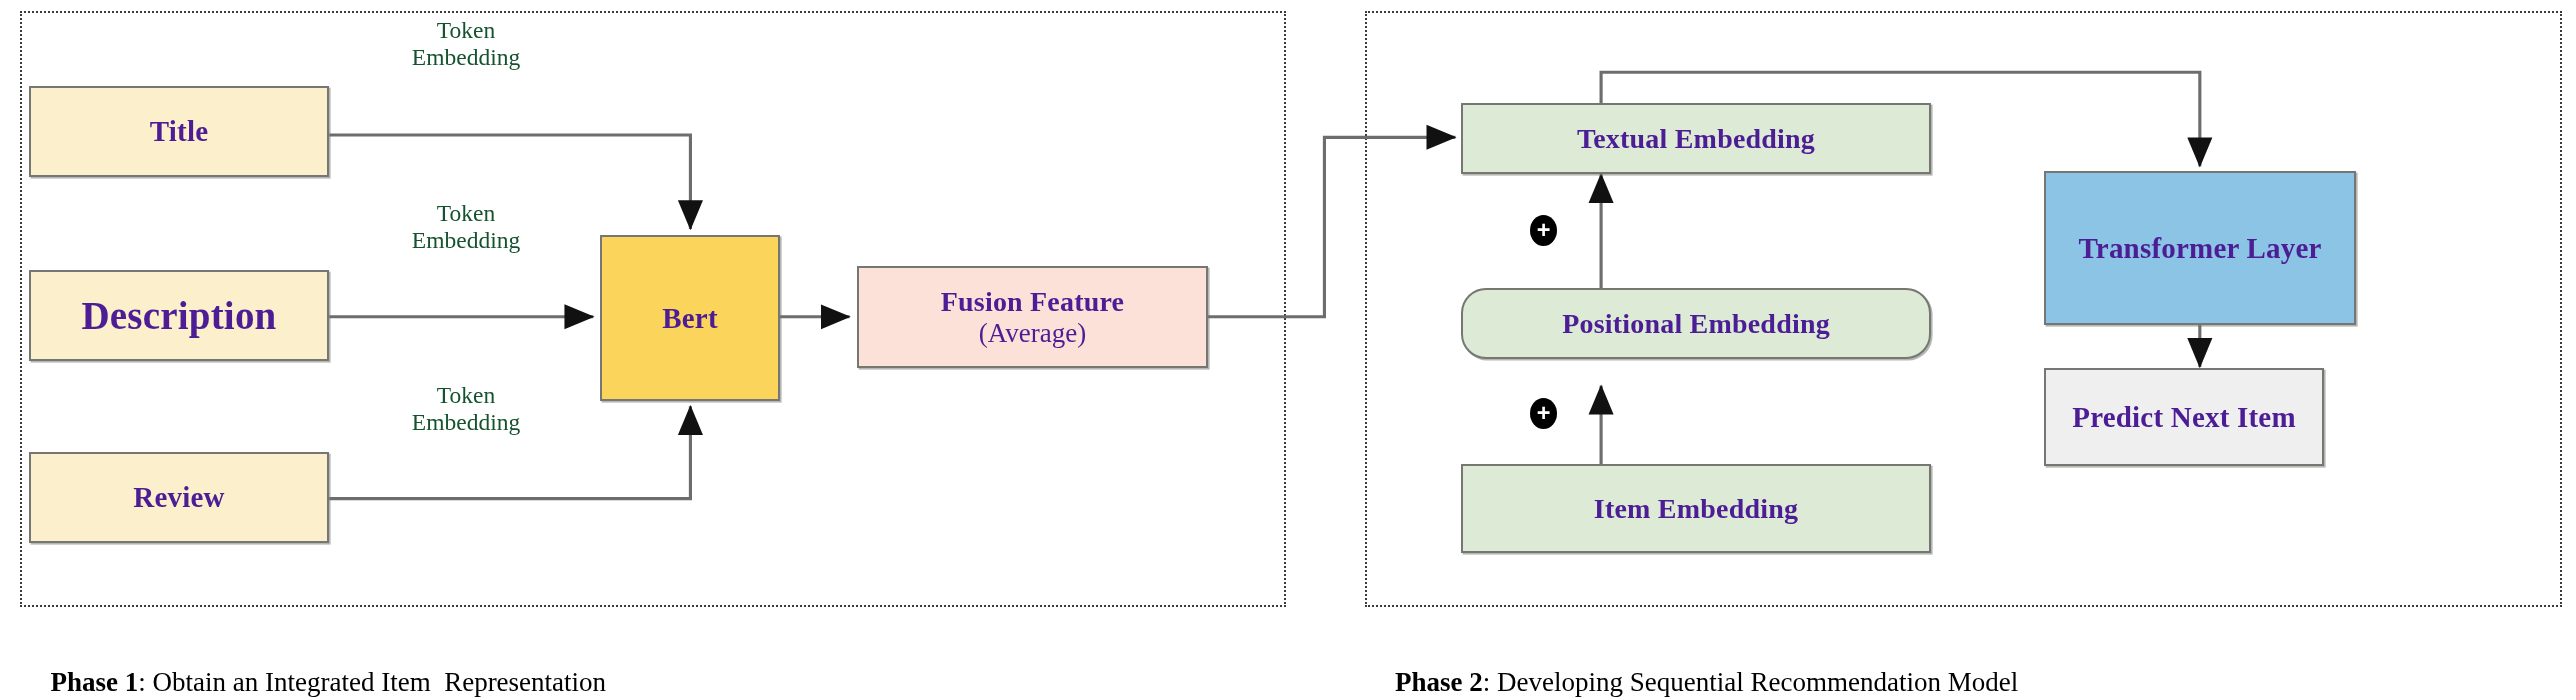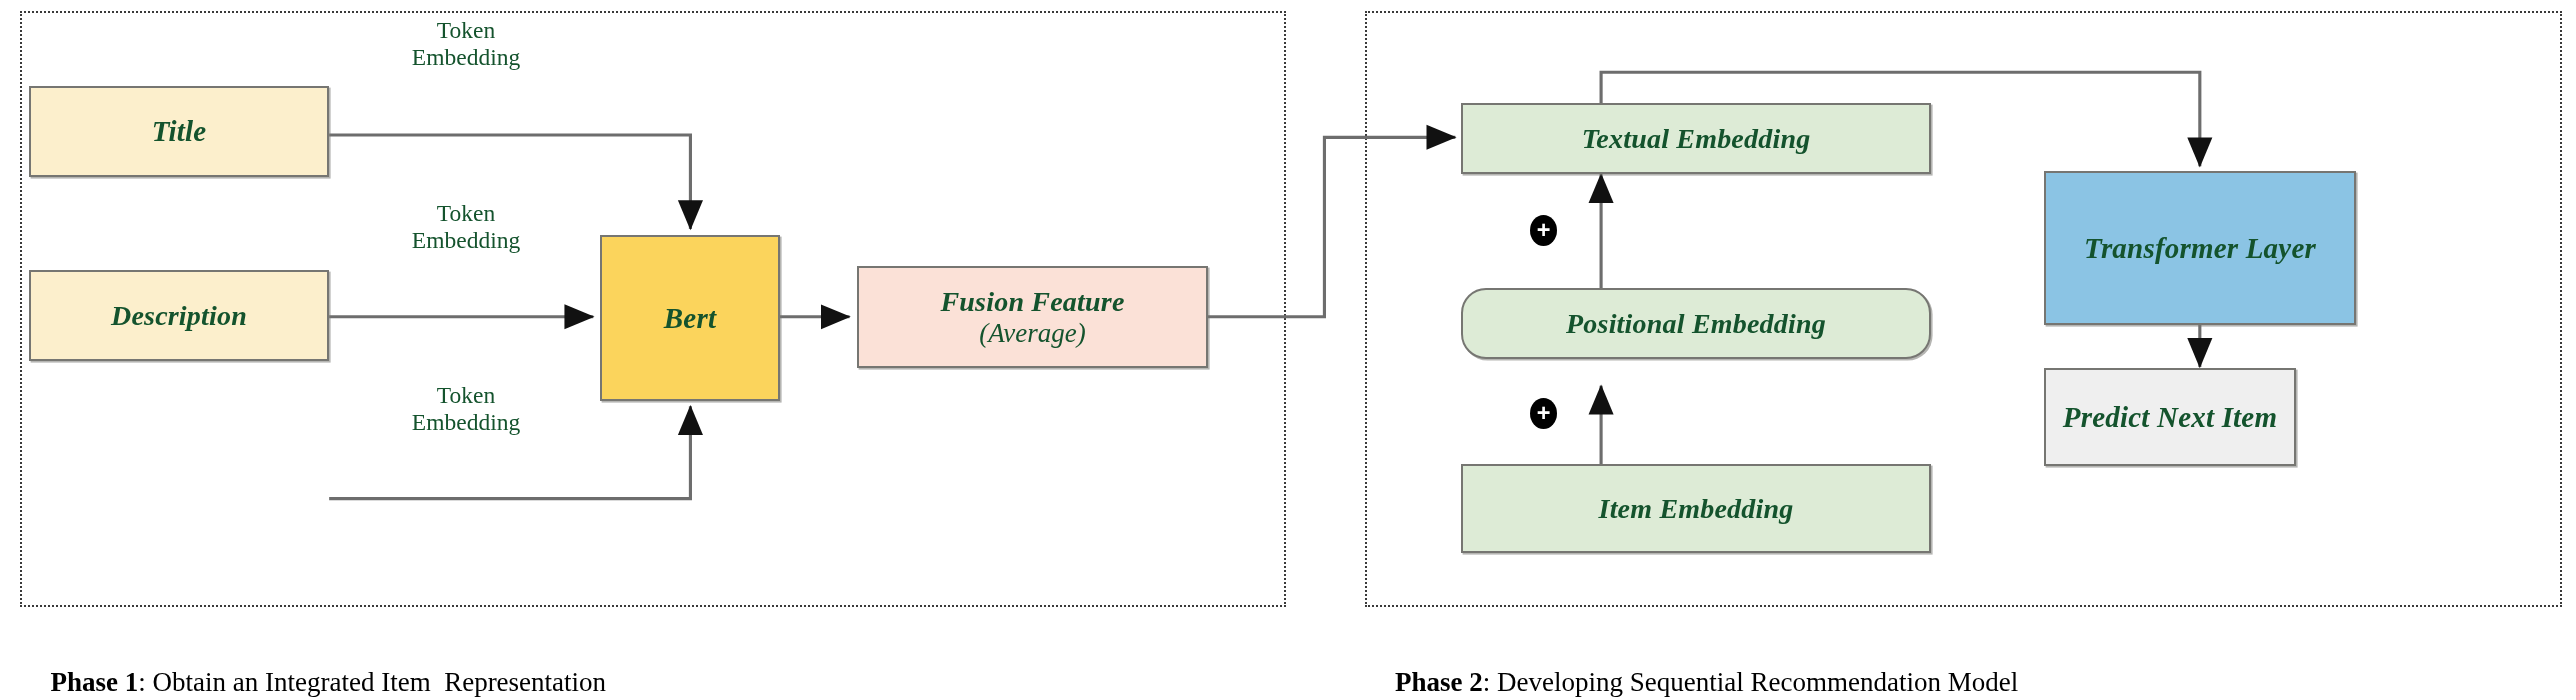--- a/index.html
+++ b/index.html
@@ -26,23 +26,22 @@
   .node {
     position: absolute;
     box-sizing: border-box;
     border: 2.4px solid #767672;
     display: flex;
     flex-direction: column;
     align-items: center;
     justify-content: center;
     text-align: right;
     line-height: 1.12;
-    color: #14532d;
+    color: #4c1d95;
     box-shadow: 1.6px 1.6px 0 rgba(120,120,115,0.55);
-    font-style: italic;
   }
   .node .ttl {
     font-weight: bold;
     letter-spacing: 0.2px;
   }
   .node .sub {
     font-weight: normal;
   }
   .n-cream { background: #FCEFCC; }
   .n-yellow { background: #FBD45C; }
@@ -123,24 +122,27 @@
       <path d="M2043,133 L2043,92 L2807,92 L2807,212" marker-end="url(#ah)"></path>
 
       <path d="M2807,382 L2807,468" marker-end="url(#ah)"></path>
     </g>
   </svg>
 
   <div class="node n-cream" style="left:29px; top:86px; width:300px; height:91px; font-size:29px;">
     <span class="ttl">Title</span>
   </div>
 
-  <div class="node n-cream" style="left:29px; top:270px; width:300px; height:91px; font-size:28px;">
+  <div class="node n-cream" style="left:29px; top:270px; width:300px; height:91px; font-size:39px;">
     <span class="ttl">Description</span>
   </div>
 
+  <div class="node n-cream" style="left:29px; top:452px; width:300px; height:91px; font-size:29px;">
+    <span class="ttl">Review</span>
+  </div>
 
   <div class="node n-yellow" style="left:600px; top:235px; width:180px; height:166px; font-size:29px;">
     <span class="ttl">Bert</span>
   </div>
 
   <div class="node n-pink" style="left:857px; top:266px; width:351px; height:102px; font-size:28px;">
     <span class="ttl">Fusion Feature</span>
     <span class="sub" style="font-size:27px;">(Average)</span>
   </div>
 
@@ -162,21 +164,21 @@
   </div>
 
   <div class="node n-green" style="left:1461px; top:464px; width:470px; height:89px; font-size:28px;">
     <span class="ttl">Item Embedding</span>
   </div>
 
   <div class="node n-blue" style="left:2044px; top:171px; width:312px; height:154px; font-size:29px;">
     <span class="ttl">Transformer Layer</span>
   </div>
 
-  <div class="node n-grey" style="left:2044px; top:368px; width:252px; height:98px; font-size:29px;">
+  <div class="node n-grey" style="left:2044px; top:368px; width:280px; height:98px; font-size:29px;">
     <span class="ttl">Predict Next Item</span>
   </div>
 
   <div class="plus-badge" style="left:1530px; top:215px;">+</div>
 
   <div class="plus-badge" style="left:1530px; top:398px;">+</div>
 
   <div class="caption" style="left:23.5px; top:636px;">
     <b>Phase 1</b><span>: Obtain an Integrated Item  Representation</span>
   </div>

